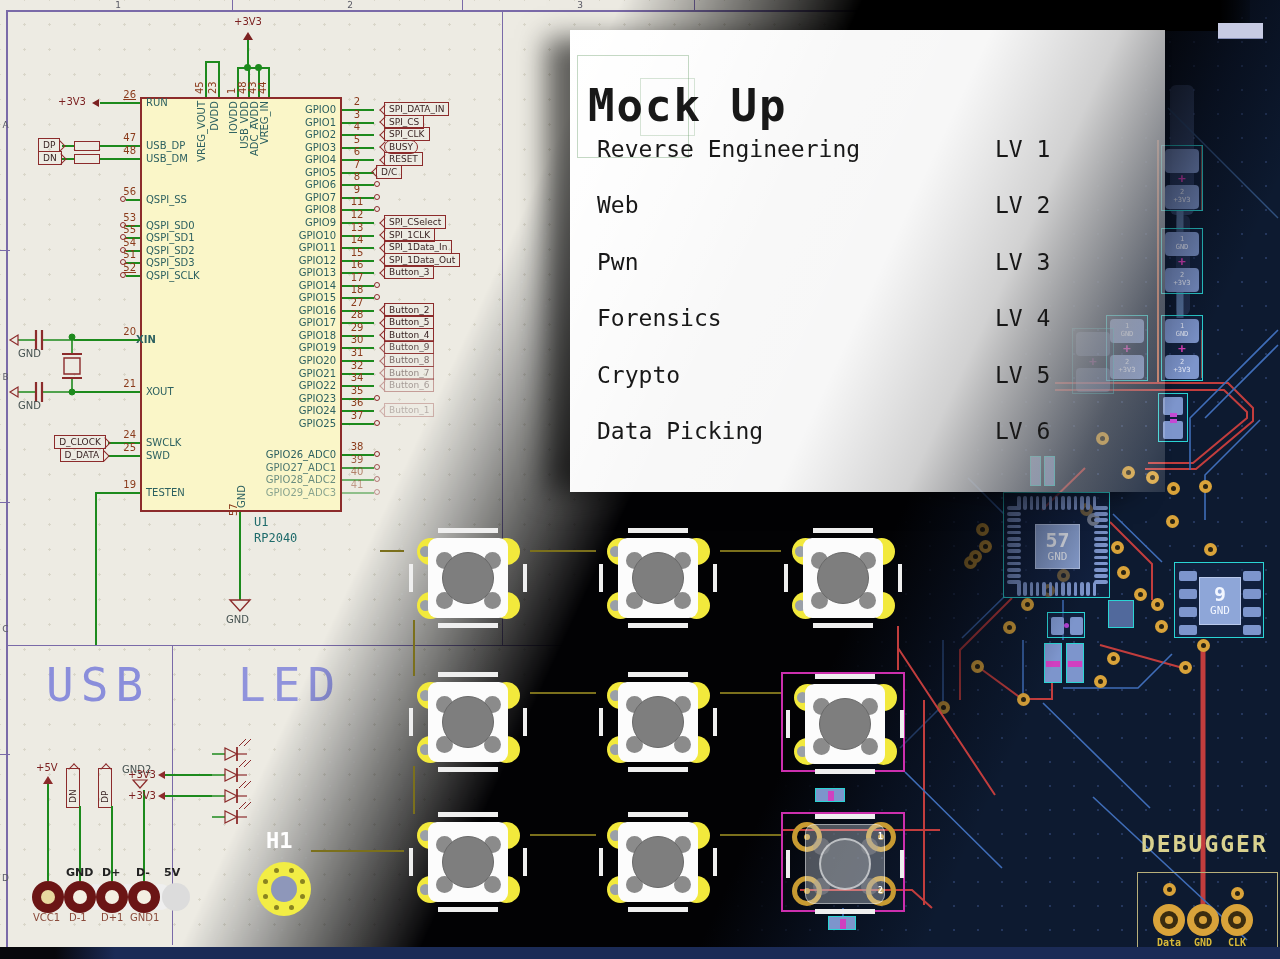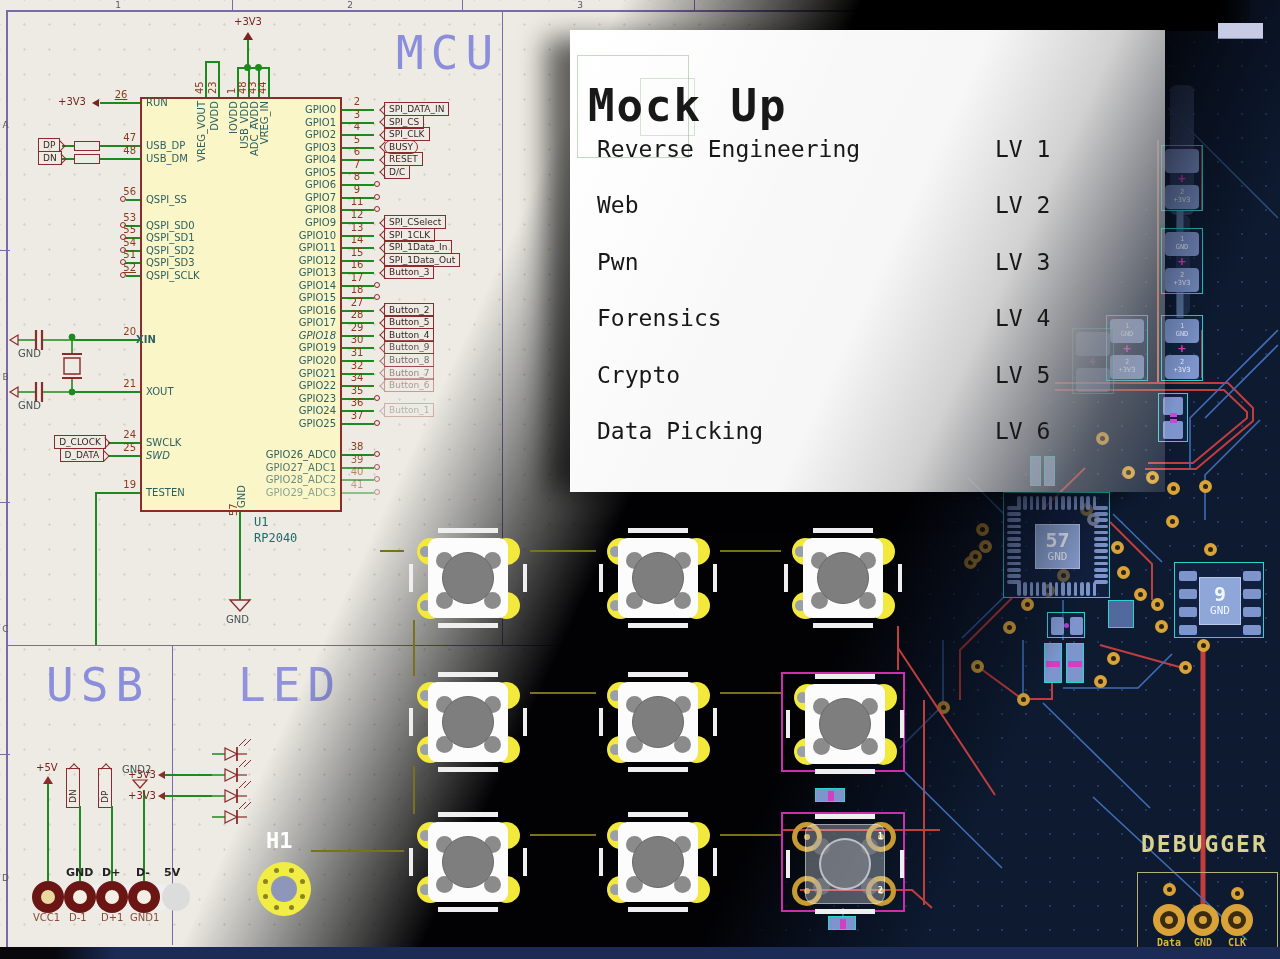--- a/index.html
+++ b/index.html
@@ -316,21 +316,20 @@
       <div class="frame-lbl abs" style="left: 0px; top: 120px; width: 11px; text-align: center;">A</div>
       <div class="frame-lbl abs" style="left: 0px; top: 372px; width: 11px; text-align: center;">B</div>
       <div class="frame-lbl abs" style="left: 0px; top: 624px; width: 11px; text-align: center;">C</div>
       <div class="frame-lbl abs" style="left: 0px; top: 873px; width: 11px; text-align: center;">D</div>
       <div class="abs" style="left: 0px; top: 250px; width: 10px; height: 1px; background: rgb(122, 106, 168);"></div>
       <div class="abs" style="left: 0px; top: 502px; width: 10px; height: 1px; background: rgb(122, 106, 168);"></div>
       <div class="abs" style="left: 0px; top: 754px; width: 10px; height: 1px; background: rgb(122, 106, 168);"></div>
       <div class="abs" style="left: 502px; top: 10px; width: 1px; height: 635px; background: rgb(122, 106, 168);"></div>
       <div class="abs" style="left: 8px; top: 645px; width: 560px; height: 1px; background: rgb(122, 106, 168);"></div>
       <div class="abs" style="left: 172px; top: 645px; width: 1px; height: 300px; background: rgb(122, 106, 168);"></div>
-      <div class="sec-title abs" style="left: 396px; top: 26px;">MCU</div>
       <div class="sec-title abs" style="left: 46px; top: 658px;">USB</div>
       <div class="sec-title abs" style="left: 238px; top: 658px; opacity: 0.85;">LED</div>
       <div class="abs" style="left: 140px; top: 97px; width: 202px; height: 415px; background: rgb(250, 246, 200); border: 2px solid rgb(140, 43, 43);"></div>
       <div class="abs" style="left: 254px; top: 515px; font: 12px &quot;DejaVu Sans Mono&quot;, monospace; color: rgb(31, 107, 107);">U1</div>
       <div class="abs" style="left: 254px; top: 531px; font: 12px &quot;DejaVu Sans Mono&quot;, monospace; color: rgb(31, 107, 107);">RP2040</div>
       <div class="pwr abs" style="left: 230px; top: 16px; width: 36px; text-align: center;">+3V3</div>
       <div class="abs" style="left: 243px; top: 32px; width: 0px; height: 0px; border-left: 5px solid transparent; border-right: 5px solid transparent; border-bottom: 8px solid rgb(124, 33, 33);"></div>
       <div class="wl abs" style="left: 247px; top: 40px; width: 2px; height: 28px;"></div>
       <div class="wl abs" style="left: 237px; top: 67px; width: 33px; height: 2px;"></div>
       <div class="wl abs" style="left: 205px; top: 61px; width: 15px; height: 2px;"></div>
@@ -348,21 +347,21 @@
       <div class="wl abs" style="left: 248px; top: 67px; width: 1.6px; height: 30px;"></div>
       <div class="pin-num rotnum abs" style="left: 237px; top: 94px; white-space: nowrap;">48</div>
       <div class="pin-name rotname abs" style="left: 239px; top: 101px;">USB_VDD</div>
       <div class="wl abs" style="left: 258px; top: 67px; width: 1.6px; height: 30px;"></div>
       <div class="pin-num rotnum abs" style="left: 247px; top: 94px; white-space: nowrap;">43</div>
       <div class="pin-name rotname abs" style="left: 249px; top: 101px;">ADC_AVDD</div>
       <div class="wl abs" style="left: 268px; top: 67px; width: 1.6px; height: 30px;"></div>
       <div class="pin-num rotnum abs" style="left: 257px; top: 94px; white-space: nowrap;">44</div>
       <div class="pin-name rotname abs" style="left: 259px; top: 101px;">VREG_IN</div>
       <div class="wl abs" style="left: 100px; top: 102px; width: 40px; height: 2px;"></div>
-      <div class="pin-num abs" style="left: 106px; top: 89px; width: 30px; text-align: center; text-decoration: underline;">26</div>
+      <div class="pin-num abs" style="left: 106px; top: 89px; width: 30px; text-align: right; text-decoration: underline;">26</div>
       <div class="pin-name abs" style="left: 146px; top: 97px;">RUN</div>
       <div class="pwr abs" style="left: 58px; top: 96px;">+3V3</div>
       <div class="abs" style="left: 92px; top: 99px; width: 0px; height: 0px; border-top: 4px solid transparent; border-bottom: 4px solid transparent; border-right: 7px solid rgb(124, 33, 33);"></div>
       <div class="wl abs" style="left: 100px; top: 145px; width: 40px; height: 2px;"></div>
       <div class="pin-num abs" style="left: 106px; top: 132px; width: 30px; text-align: right;">47</div>
       <div class="pin-name abs" style="left: 146px; top: 140px;">USB_DP</div>
       <div class="resistor abs" style="left: 74px; top: 141px; width: 26px; height: 10px;"></div>
       <div class="wl abs" style="left: 62px; top: 145px; width: 12px; height: 2px;"></div>
       <div class="glabel tipR abs" style="left: 38px; top: 138px;">DP</div>
       <div class="wl abs" style="left: 100px; top: 158px; width: 40px; height: 2px;"></div>
@@ -400,21 +399,21 @@
       <div class="pin-name abs" style="left: 136px; top: 334px; font-weight: bold;">XIN</div>
       <div class="wl abs" style="left: 74px; top: 391px; width: 66px; height: 2px;"></div>
       <div class="pin-num abs" style="left: 106px; top: 378px; width: 30px; text-align: right;">21</div>
       <div class="pin-name abs" style="left: 146px; top: 386px;">XOUT</div>
       <div class="wl abs" style="left: 108px; top: 442px; width: 32px; height: 2px;"></div>
       <div class="pin-num abs" style="left: 106px; top: 429px; width: 30px; text-align: right;">24</div>
       <div class="pin-name abs" style="left: 146px; top: 437px;">SWCLK</div>
       <div class="glabel tipR abs" style="left: 54.2px; top: 435px;">D_CLOCK</div>
       <div class="wl abs" style="left: 108px; top: 455px; width: 32px; height: 2px;"></div>
       <div class="pin-num abs" style="left: 106px; top: 442px; width: 30px; text-align: right;">25</div>
-      <div class="pin-name abs" style="left: 146px; top: 450px; font-style: italic;">SWD</div>
+      <div class="pin-name abs" style="left: 146px; top: 450px;">SWD</div>
       <div class="glabel tipR abs" style="left: 59.6px; top: 448px;">D_DATA</div>
       <div class="wl abs" style="left: 95px; top: 492px; width: 45px; height: 2px;"></div>
       <div class="pin-num abs" style="left: 106px; top: 479px; width: 30px; text-align: right;">19</div>
       <div class="pin-name abs" style="left: 146px; top: 487px;">TESTEN</div>
       <div class="wl abs" style="left: 95px; top: 493px; width: 1.5px; height: 152px;"></div>
       <div class="wl abs" style="left: 342px; top: 109px; width: 32px; height: 2px; opacity: 1;"></div>
       <div class="pin-num abs" style="left: 344px; top: 96px; width: 26px; text-align: center; opacity: 1;">2</div>
       <div class="pin-name abs" style="left: 236px; top: 104px; width: 100px; text-align: right; opacity: 1;">GPIO0</div>
       <div class="glabel tipL abs" style="left: 384px; top: 102px; opacity: 1;">SPI_DATA_IN</div>
       <div class="wl abs" style="left: 342px; top: 121.55px; width: 32px; height: 2px; opacity: 1;"></div>
@@ -429,21 +428,21 @@
       <div class="pin-num abs" style="left: 344px; top: 133.65px; width: 26px; text-align: center; opacity: 1;">5</div>
       <div class="pin-name abs" style="left: 236px; top: 141.65px; width: 100px; text-align: right; opacity: 1;">GPIO3</div>
       <div class="glabel tipL abs" style="left: 384px; top: 139.65px; opacity: 1; border-radius: 7px;">BUSY</div>
       <div class="wl abs" style="left: 342px; top: 159.2px; width: 32px; height: 2px; opacity: 1;"></div>
       <div class="pin-num abs" style="left: 344px; top: 146.2px; width: 26px; text-align: center; opacity: 1;">6</div>
       <div class="pin-name abs" style="left: 236px; top: 154.2px; width: 100px; text-align: right; opacity: 1;">GPIO4</div>
       <div class="glabel tipL abs" style="left: 384px; top: 152.2px; opacity: 1;">RESET</div>
       <div class="wl abs" style="left: 342px; top: 171.75px; width: 32px; height: 2px; opacity: 1;"></div>
       <div class="pin-num abs" style="left: 344px; top: 158.75px; width: 26px; text-align: center; opacity: 1;">7</div>
       <div class="pin-name abs" style="left: 236px; top: 166.75px; width: 100px; text-align: right; opacity: 1;">GPIO5</div>
-      <div class="glabel tipL abs" style="left: 384px; top: 164.75px; opacity: 1;">D/C</div>
+      <div class="glabel tipL abs" style="left: 376px; top: 164.75px; opacity: 1;">D/C</div>
       <div class="wl abs" style="left: 342px; top: 184.3px; width: 32px; height: 2px; opacity: 1;"></div>
       <div class="pin-num abs" style="left: 344px; top: 171.3px; width: 26px; text-align: center; opacity: 1;">8</div>
       <div class="pin-name abs" style="left: 236px; top: 179.3px; width: 100px; text-align: right; opacity: 1;">GPIO6</div>
       <div class="nc abs" style="left: 374px; top: 181.3px; opacity: 1;"></div>
       <div class="wl abs" style="left: 342px; top: 196.85px; width: 32px; height: 2px; opacity: 1;"></div>
       <div class="pin-num abs" style="left: 344px; top: 183.85px; width: 26px; text-align: center; opacity: 1;">9</div>
       <div class="pin-name abs" style="left: 236px; top: 191.85px; width: 100px; text-align: right; opacity: 1;">GPIO7</div>
       <div class="nc abs" style="left: 374px; top: 193.85px; opacity: 1;"></div>
       <div class="wl abs" style="left: 342px; top: 209.4px; width: 32px; height: 2px; opacity: 1;"></div>
       <div class="pin-num abs" style="left: 344px; top: 196.4px; width: 26px; text-align: center; opacity: 1;">11</div>
@@ -480,21 +479,21 @@
       <div class="wl abs" style="left: 342px; top: 309.8px; width: 32px; height: 2px; opacity: 1;"></div>
       <div class="pin-num abs" style="left: 344px; top: 296.8px; width: 26px; text-align: center; opacity: 1;">27</div>
       <div class="pin-name abs" style="left: 236px; top: 304.8px; width: 100px; text-align: right; opacity: 1;">GPIO16</div>
       <div class="glabel tipL abs" style="left: 384px; top: 302.8px; opacity: 1;">Button_2</div>
       <div class="wl abs" style="left: 342px; top: 322.35px; width: 32px; height: 2px; opacity: 1;"></div>
       <div class="pin-num abs" style="left: 344px; top: 309.35px; width: 26px; text-align: center; opacity: 1;">28</div>
       <div class="pin-name abs" style="left: 236px; top: 317.35px; width: 100px; text-align: right; opacity: 1;">GPIO17</div>
       <div class="glabel tipL abs" style="left: 384px; top: 315.35px; opacity: 1;">Button_5</div>
       <div class="wl abs" style="left: 342px; top: 334.9px; width: 32px; height: 2px; opacity: 1;"></div>
       <div class="pin-num abs" style="left: 344px; top: 321.9px; width: 26px; text-align: center; opacity: 1;">29</div>
-      <div class="pin-name abs" style="left: 236px; top: 329.9px; width: 100px; text-align: right; opacity: 1; font-style: italic;">GPIO18</div>
+      <div class="pin-name abs" style="left: 236px; top: 329.9px; width: 100px; text-align: right; opacity: 1;">GPIO18</div>
       <div class="glabel tipL abs" style="left: 384px; top: 327.9px; opacity: 1;">Button_4</div>
       <div class="wl abs" style="left: 342px; top: 347.45px; width: 32px; height: 2px; opacity: 1;"></div>
       <div class="pin-num abs" style="left: 344px; top: 334.45px; width: 26px; text-align: center; opacity: 1;">30</div>
       <div class="pin-name abs" style="left: 236px; top: 342.45px; width: 100px; text-align: right; opacity: 1;">GPIO19</div>
       <div class="glabel tipL abs" style="left: 384px; top: 340.45px; opacity: 0.8;">Button_9</div>
       <div class="wl abs" style="left: 342px; top: 360px; width: 32px; height: 2px; opacity: 1;"></div>
       <div class="pin-num abs" style="left: 344px; top: 347px; width: 26px; text-align: center; opacity: 1;">31</div>
       <div class="pin-name abs" style="left: 236px; top: 355px; width: 100px; text-align: right; opacity: 1;">GPIO20</div>
       <div class="glabel tipL abs" style="left: 384px; top: 353px; opacity: 0.65;">Button_8</div>
       <div class="wl abs" style="left: 342px; top: 372.55px; width: 32px; height: 2px; opacity: 1;"></div>

